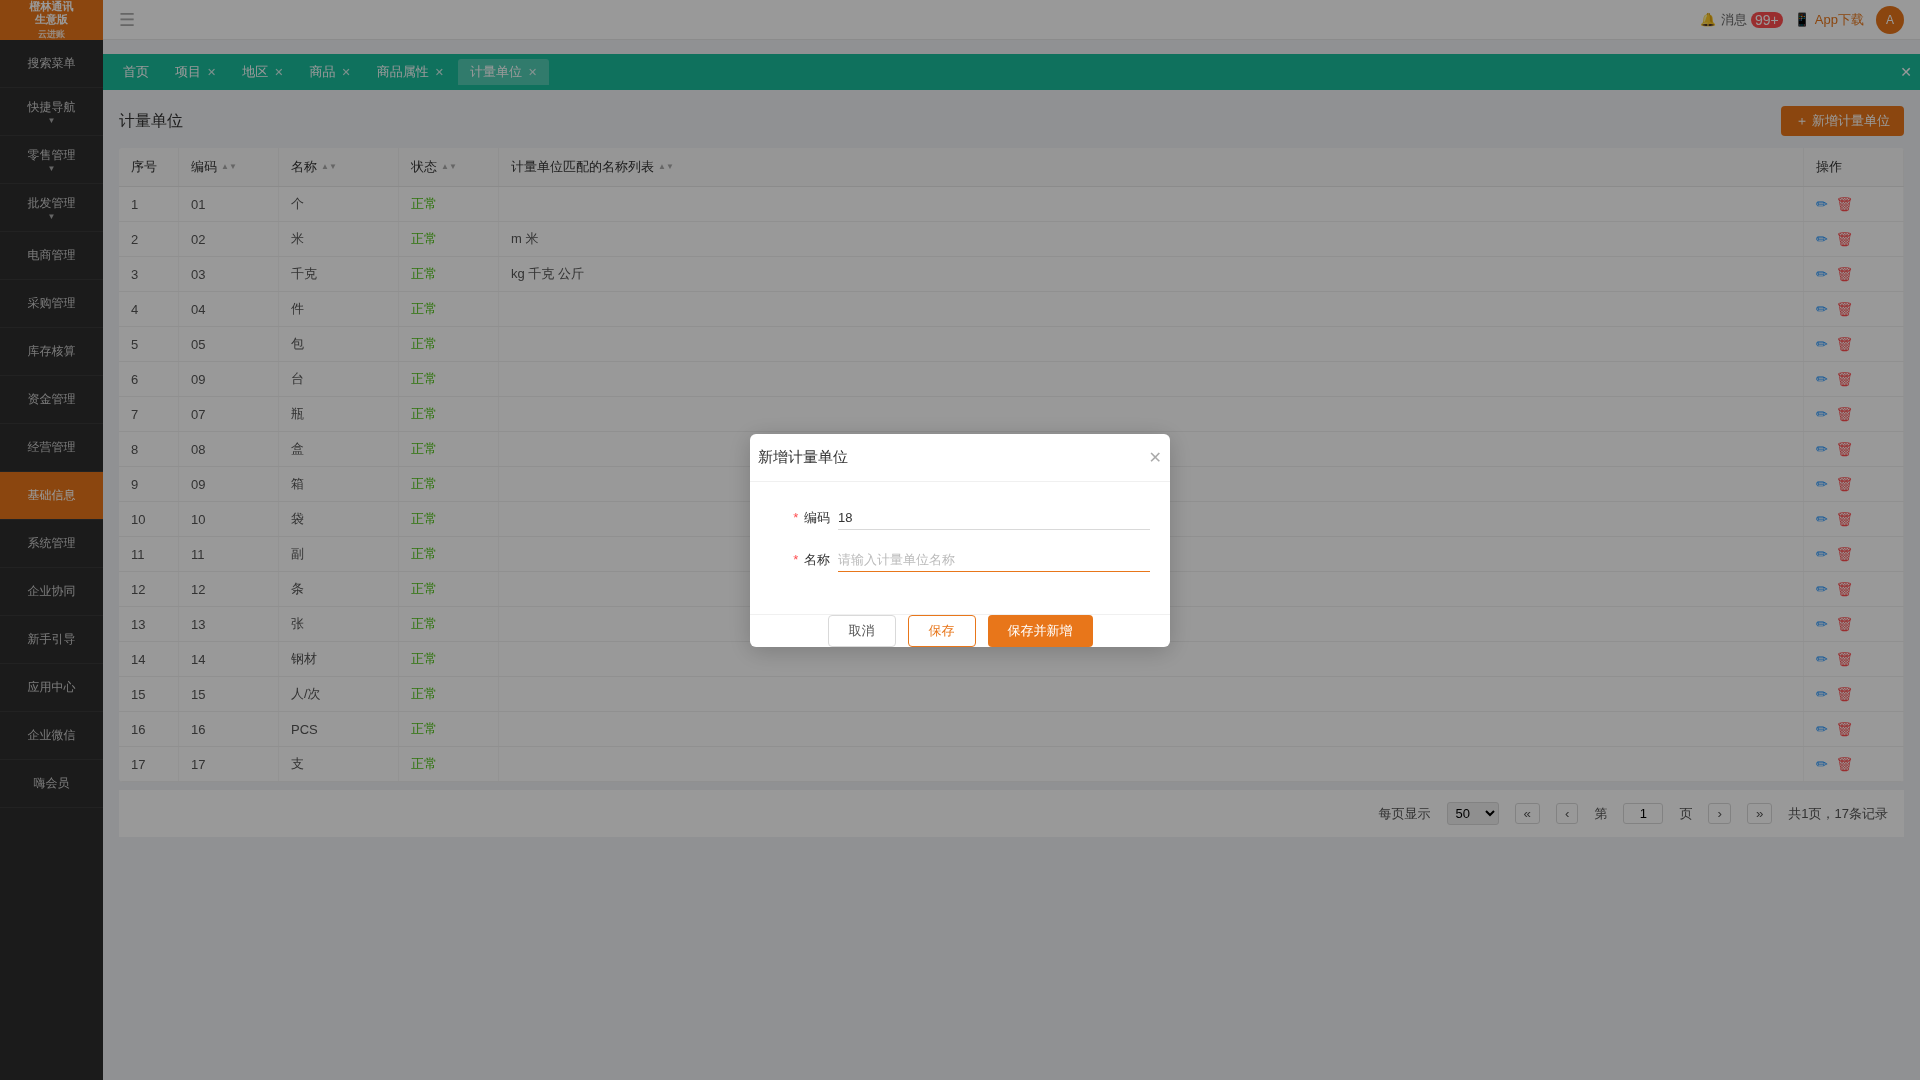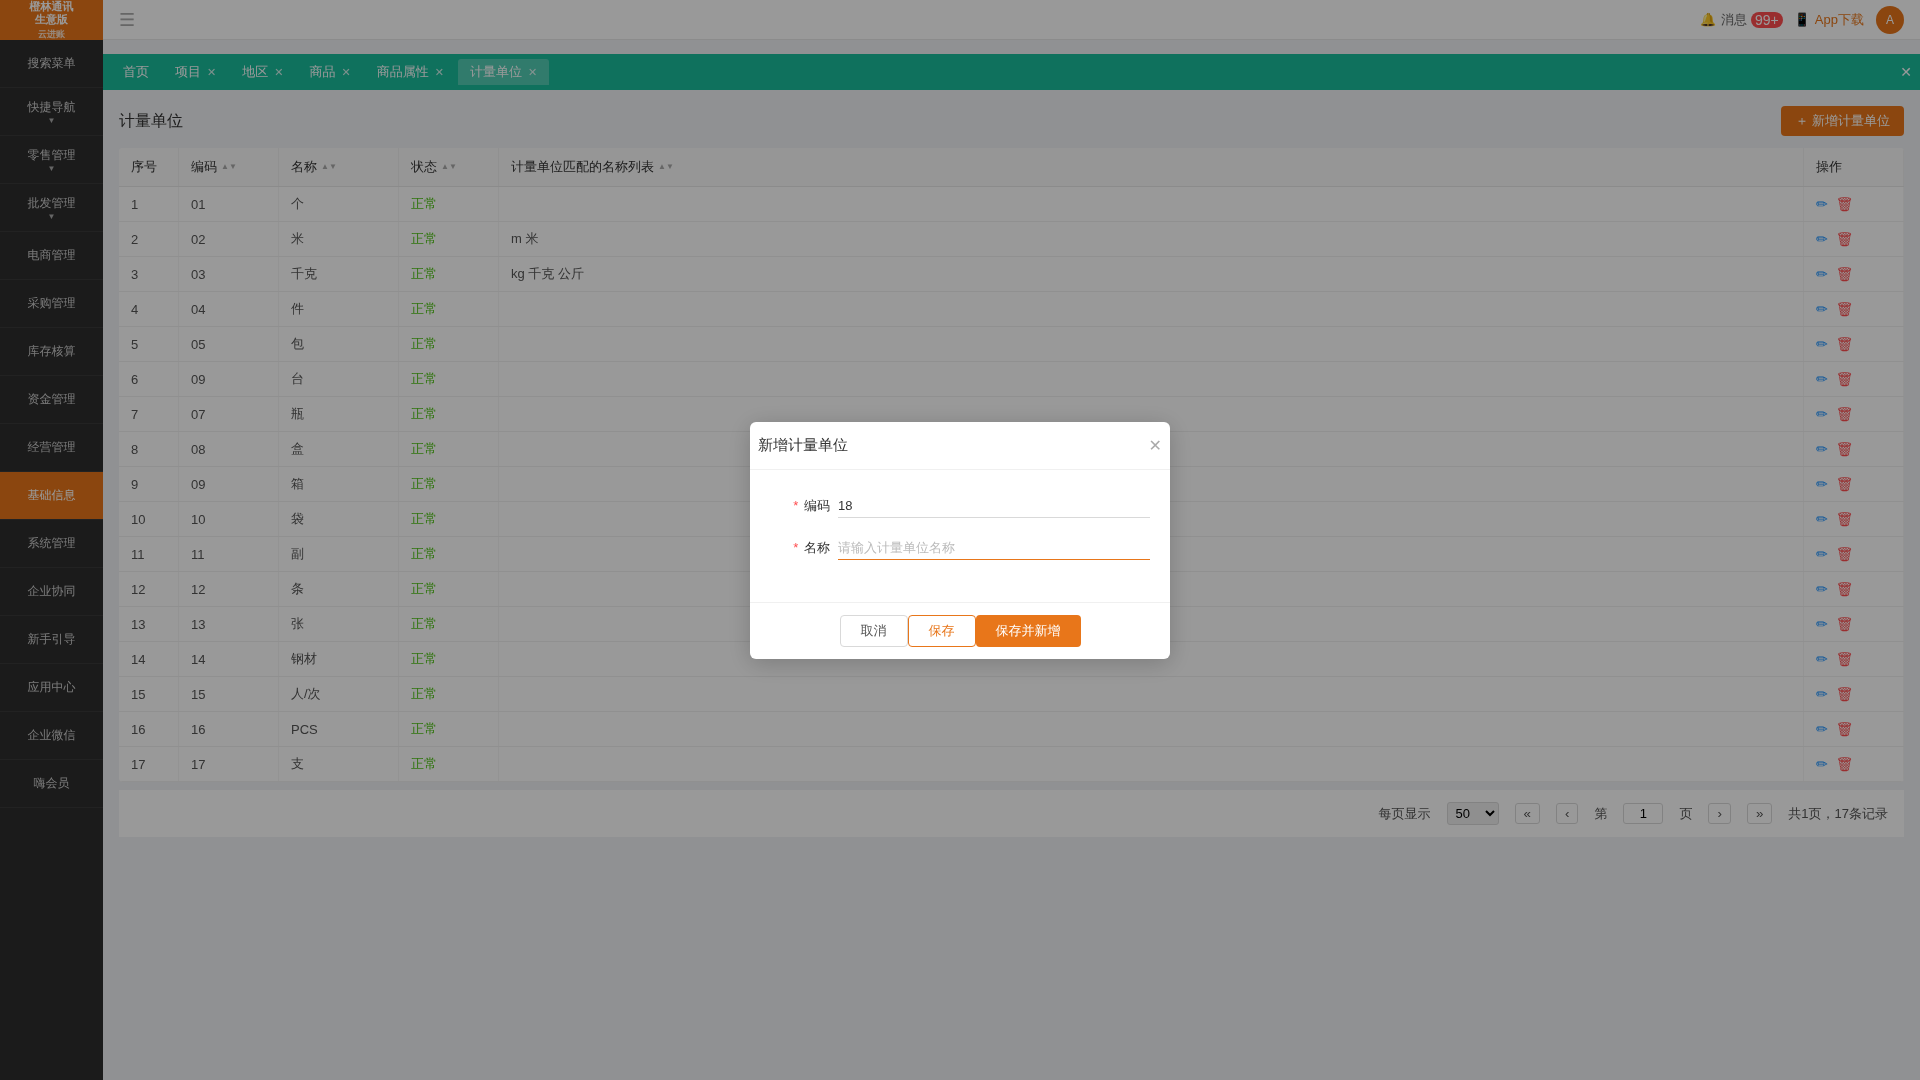--- a/index.html
+++ b/index.html
@@ -247,23 +247,24 @@
       border: none;
       border-bottom: 1px solid #d9d9d9;
       padding: 4px 0;
       font-size: 13px;
       outline: none;
       color: #333;
     }
     .form-input.active-border { border-bottom: 1px solid #e8761a; }
     .form-input::placeholder { color: #bbb; }
     .dialog-footer {
-      padding: 12px 20px;
+      padding: 0 20px;
       display: flex;
       justify-content: center;
+      gap: 12px;
       border-top: 1px solid #f0f0f0;
     }
     .btn-cancel {
       border: 1px solid #d9d9d9;
       background: #fff;
       padding: 6px 20px;
       border-radius: 4px;
       cursor: pointer;
       font-size: 13px;
       color: #555;

